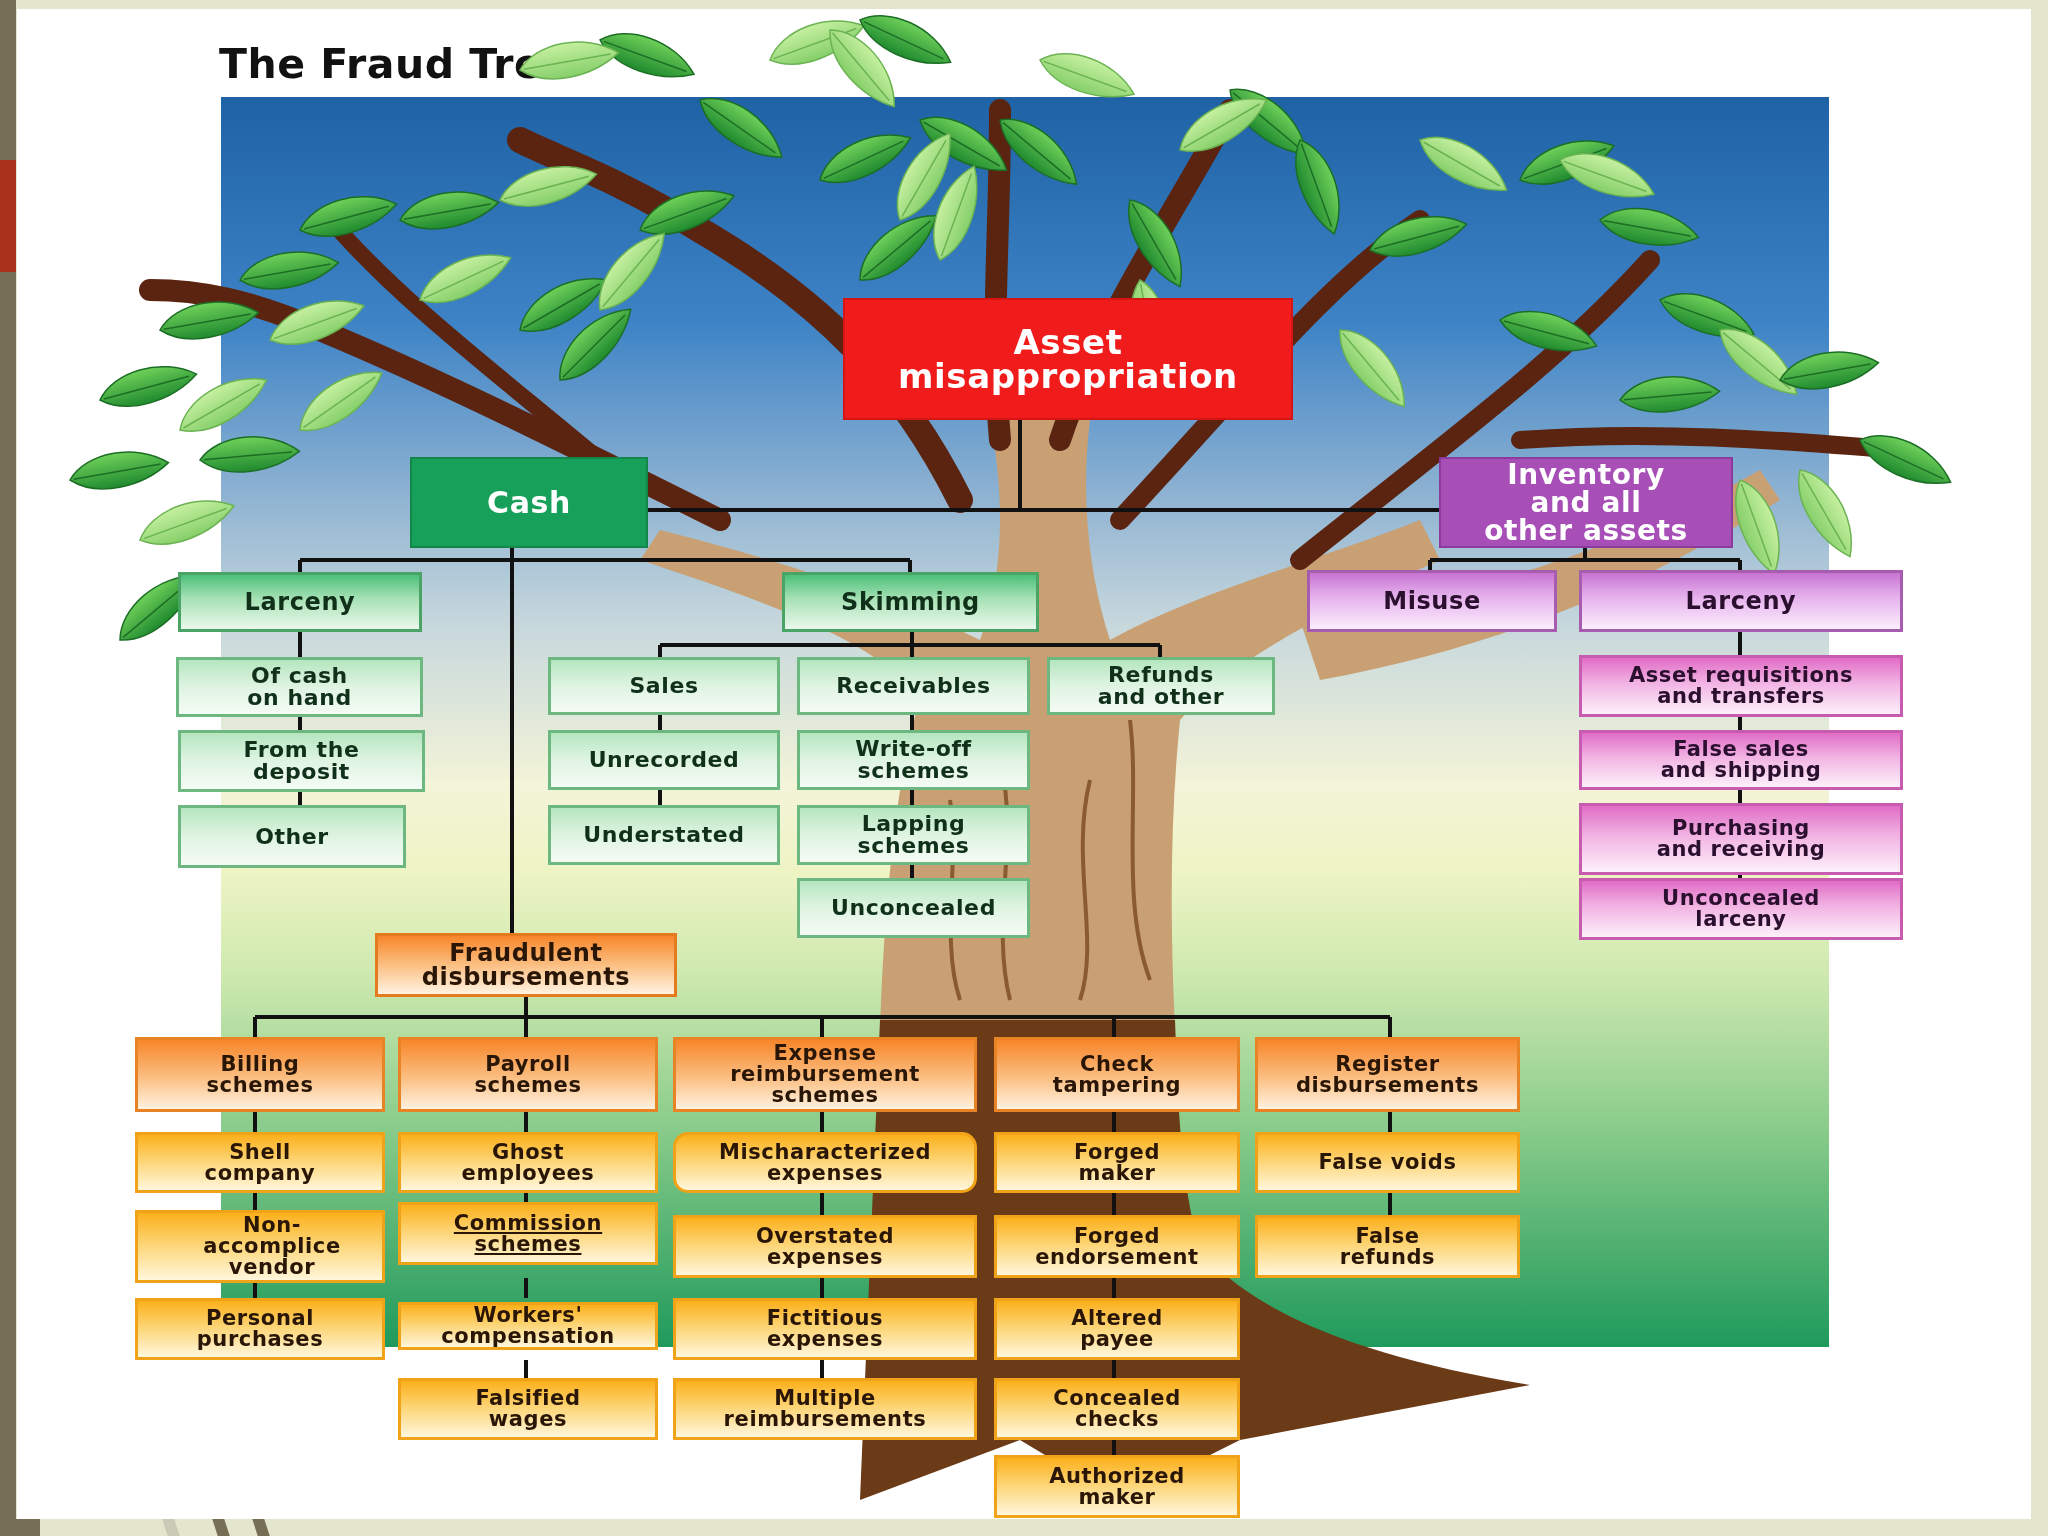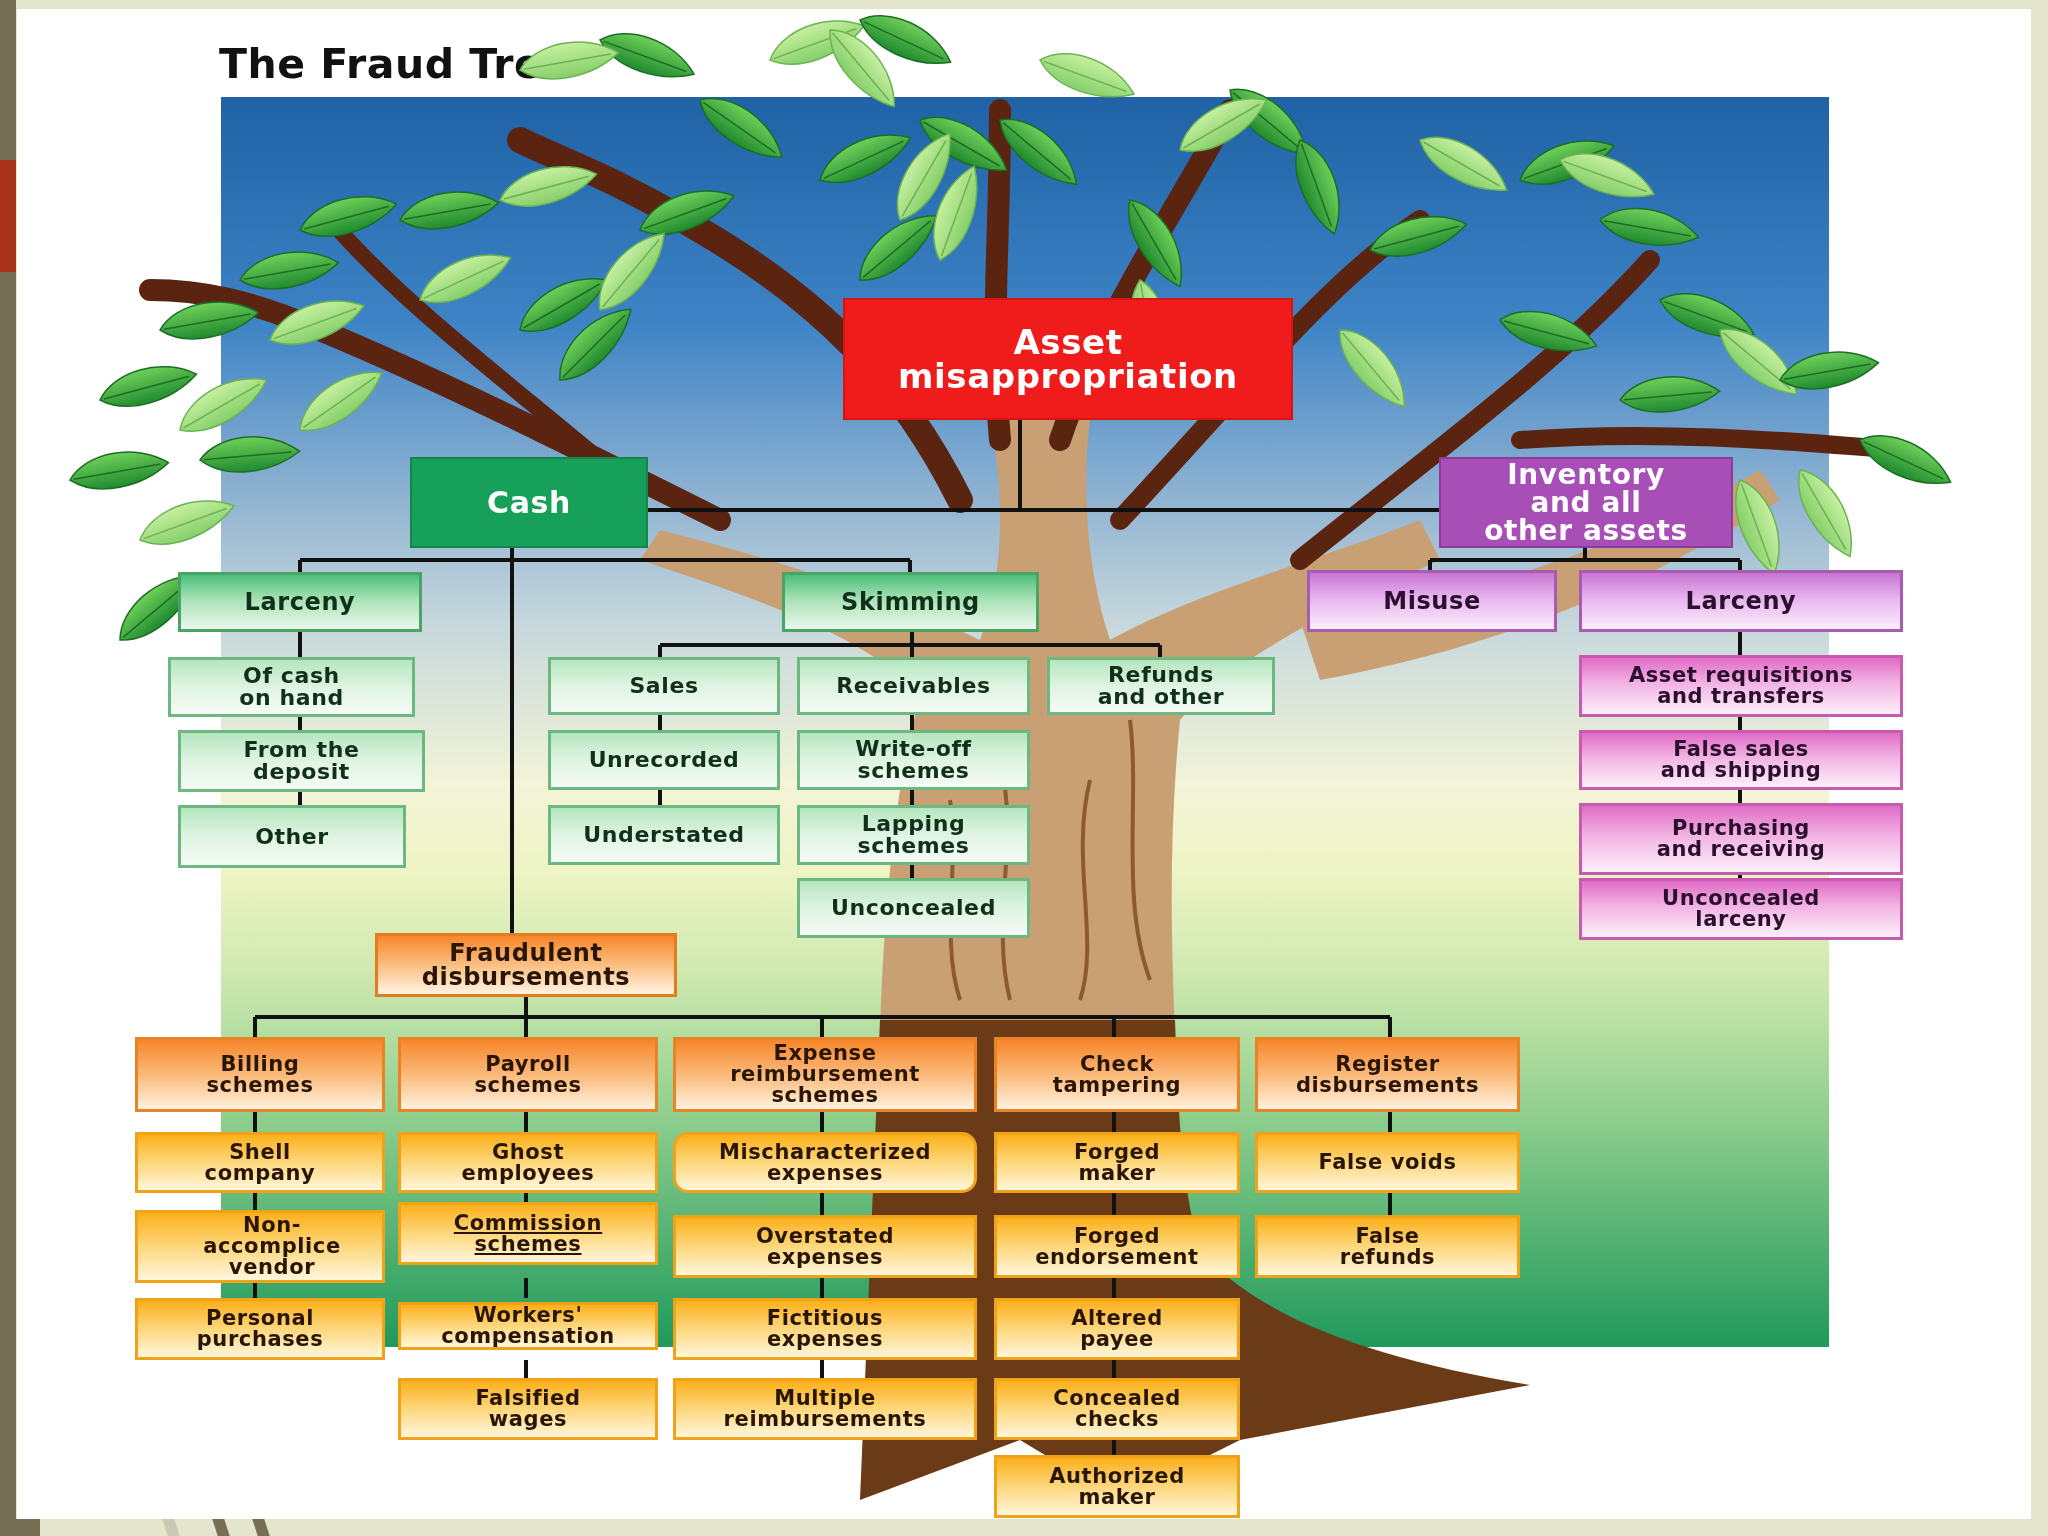--- a/index.html
+++ b/index.html
@@ -185,21 +185,21 @@
     <path d="M1114,1112 L1114,1132 M1114,1193 L1114,1215 M1114,1278 L1114,1298 M1114,1360 L1114,1378 M1114,1440 L1114,1455"></path>
     <path d="M1390,1112 L1390,1132 M1390,1193 L1390,1215"></path>
   </g>
 </svg>
 
 <div class="box red" style="left:795px; top:298px; width:450px; height:122px;margin-left:48px;">Asset
 misappropriation</div>
 
 <div class="box green-main" style="left:410px; top:457px; width:238px; height:91px;">Cash</div>
 <div class="box green" style="left:178px; top:572px; width:244px; height:60px;">Larceny</div>
-<div class="box green-light" style="left:168px; top:657px; width:247px; height:60px;">Of cash
+<div class="box green-light" style="left:176px; top:657px; width:247px; height:60px;">Of cash
 on hand</div>
 <div class="box green-light" style="left:178px; top:730px; width:247px; height:62px;">From the
 deposit</div>
 <div class="box green-light" style="left:178px; top:805px; width:228px; height:63px;">Other</div>
 
 <div class="box green" style="left:782px; top:572px; width:257px; height:60px;">Skimming</div>
 <div class="box green-light" style="left:548px; top:657px; width:232px; height:58px;">Sales</div>
 <div class="box green-light" style="left:797px; top:657px; width:233px; height:58px;">Receivables</div>
 <div class="box green-light" style="left:1047px; top:657px; width:228px; height:58px;">Refunds
 and other</div>

